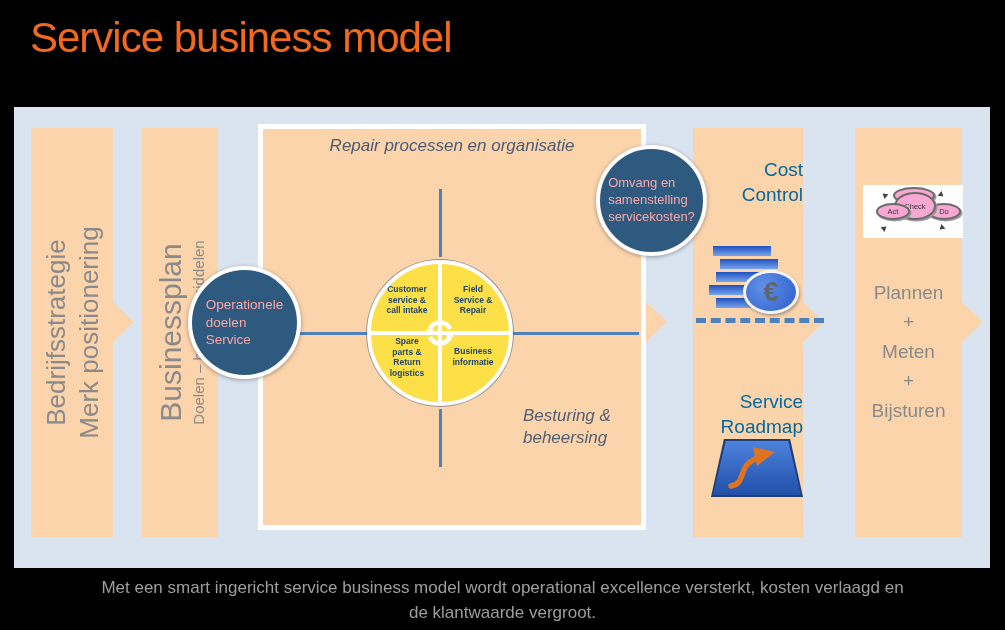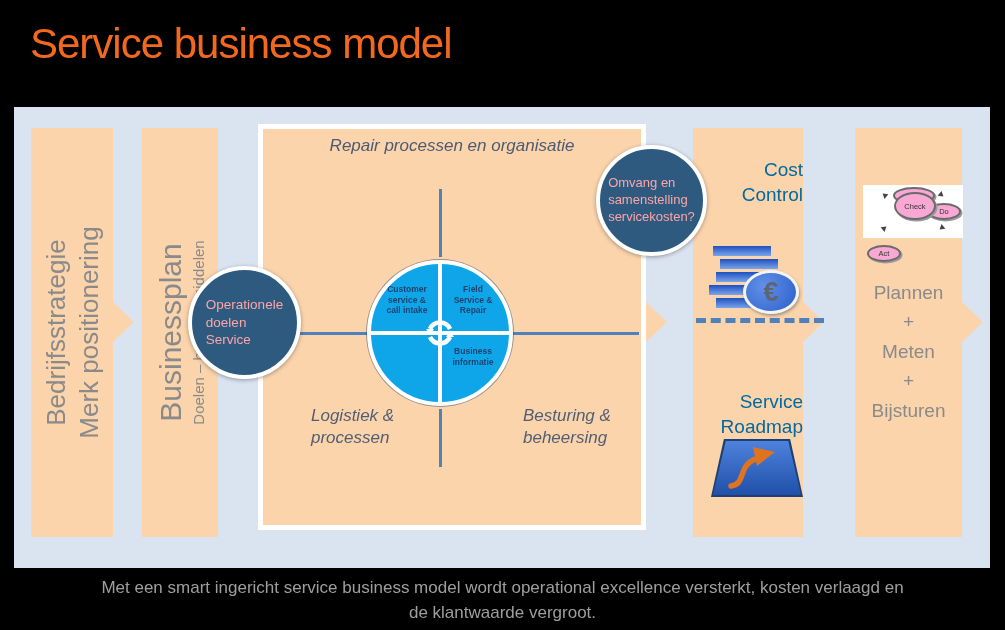--- a/index.html
+++ b/index.html
@@ -1,20 +1,20 @@
 <!DOCTYPE html>
 <html><head>
 <meta charset="utf-8">
 <style>
   html,body{margin:0;padding:0;background:#000;}
   body{width:1005px;height:630px;position:relative;overflow:hidden;
        font-family:"Liberation Sans", sans-serif;}
 
   
-  .slide-title{position:absolute;left:30px;top:20px;font-size:42px;color:#F2691E;
+  .slide-title{position:absolute;left:30px;top:14px;font-size:42px;color:#F2691E;
     font-weight:500;letter-spacing:-1px;}
 
   
   .panel{position:absolute;left:14px;top:107px;width:976px;height:461px;background:#DAE3F0;}
 
   
   .col{position:absolute;top:21px;height:409px;background:#FBD4AC;}
   .col-strategy{left:17px;width:82px;}
   .col-businessplan{left:128px;width:76px;}
   .vwrap{position:absolute;inset:0;display:flex;align-items:center;justify-content:center;}
@@ -29,21 +29,21 @@
   
   .process-box{position:absolute;left:244px;top:17px;width:388px;height:406px;
     background:#FBD4AC;border:5px solid #FFFFFF;box-sizing:border-box;}
   .box-title{position:absolute;top:7px;left:0;width:100%;text-align:center;
     font-style:italic;font-size:17px;color:#4D5A74;}
   .q-label{position:absolute;font-style:italic;font-size:17px;color:#525E74;line-height:1.32;}
   .blue-line{position:absolute;background:#4F81BD;}
 
   
   .core-circle{position:absolute;left:104px;top:131px;width:146px;height:146px;
-    border-radius:50%;background:#0ea5e9;border:4px solid #fff;box-sizing:border-box;
+    border-radius:50%;background:#fde047;border:4px solid #fff;box-sizing:border-box;
     box-shadow:0 0 0 1px rgba(34,62,99,.45);overflow:hidden;}
   .cross-v{position:absolute;left:50%;top:0;width:4px;height:100%;margin-left:-2px;background:#fff;}
   .cross-h{position:absolute;top:50%;left:0;height:4px;width:100%;margin-top:-2px;background:#fff;}
   .core-q{position:absolute;width:60px;font-size:8.5px;font-weight:bold;color:#1C4470;
     text-align:center;line-height:1.25;}
   .cycle-svg{position:absolute;left:50%;top:50%;margin:-17px 0 0 -17px;}
 
   
   .bubble{position:absolute;border-radius:50%;background:#2E5A80;border:4px solid #fff;
     box-sizing:border-box;color:#fca5a5;display:flex;align-items:center;justify-content:center;
@@ -107,33 +107,33 @@
       <div class="vtext">
         <span class="vtext-bp-title">Businessplan</span>
         <span class="vtext-bp-sub">Doelen – budget - middelen</span>
       </div>
     </div>
   </div>
 
   <div class="process-box">
     <div class="box-title">Repair processen en organisatie</div>
 
-    <div class="q-label" style="left:48px;top:276px;width:135px;">Logistiek &amp;<br>processen</div>
     <div class="q-label" style="left:216px;top:276px;width:160px;margin-left:44px;">Besturing &amp;<br>beheersing</div>
 
     <div class="blue-line" style="left:176px;top:60px;width:3px;height:68px;"></div>
     <div class="blue-line" style="left:176px;top:280px;width:3px;height:58px;"></div>
     <div class="blue-line" style="left:33px;top:203px;width:72px;height:3px;"></div>
     <div class="blue-line" style="left:250px;top:203px;width:126px;height:3px;"></div>
 
     <div class="core-circle">
       <div class="cross-v"></div>
       <div class="cross-h"></div>
       <div class="core-q" style="left:6px;top:20px;">Customer<br>service &amp;<br>call intake</div>
       <div class="core-q" style="left:72px;top:20px;">Field<br>Service &amp;<br>Repair</div>
+      <div class="core-q" style="left:6px;top:72px;">Spare<br>parts &amp;<br>Return<br>logistics</div>
       <div class="core-q" style="left:72px;top:82px;">Business<br>informatie</div>
       <svg class="cycle-svg" width="34" height="34" viewBox="0 0 34 34">
         <path d="M7 13 A11 11 0 0 1 27 13" fill="none" stroke="#fff" stroke-width="4.5"></path>
         <path d="M27 21 A11 11 0 0 1 7 21" fill="none" stroke="#fff" stroke-width="4.5"></path>
         <polygon points="3,13 11,13 7,19" fill="#fff"></polygon>
         <polygon points="23,21 31,21 27,15" fill="#fff"></polygon>
       </svg>
     </div>
   </div>
   <div class="tip-right" style="left:632px;top:195px;"></div>
@@ -167,21 +167,21 @@
     </div>
   </div>
   <div class="tip-right" style="left:789px;top:195px;z-index:3;"></div>
   <div class="dashed-connector"></div>
 
   <div class="col col-pdca">
     <div class="pdca-image">
       <div class="pdca-ellipse" style="left:30px;top:2px;width:42px;height:17px;">Plan</div>
       <div class="pdca-ellipse" style="right:2px;top:18px;width:34px;height:17px;">Do</div>
       <div class="pdca-ellipse" style="left:31px;bottom:18px;width:42px;height:28px;">Check</div>
-      <div class="pdca-ellipse" style="left:4px;top:18px;width:34px;height:17px;margin-top:42px;">Act</div>
+      <div class="pdca-ellipse" style="left:13px;top:18px;width:34px;height:17px;">Act</div>
       <div class="pdca-arrow" style="left:19px;top:7px;transform:rotate(-140deg);"></div>
       <div class="pdca-arrow" style="left:76px;top:7px;transform:rotate(40deg);"></div>
       <div class="pdca-arrow" style="left:76px;top:40px;transform:rotate(140deg);"></div>
       <div class="pdca-arrow" style="left:19px;top:40px;transform:rotate(-40deg);"></div>
     </div>
     <div class="pdca-steps">Plannen<br>+<br>Meten<br>+<br>Bijsturen</div>
   </div>
   <div class="tip-right" style="left:948px;top:195px;"></div>
 
 </div>

